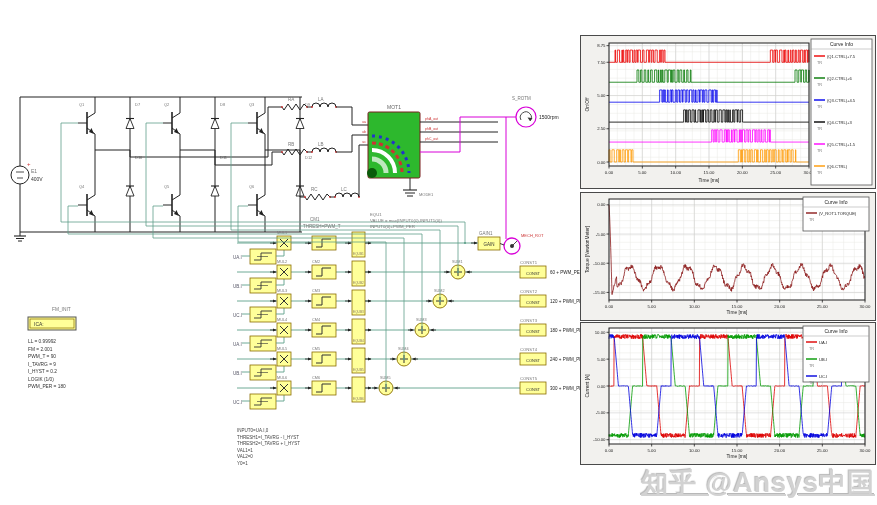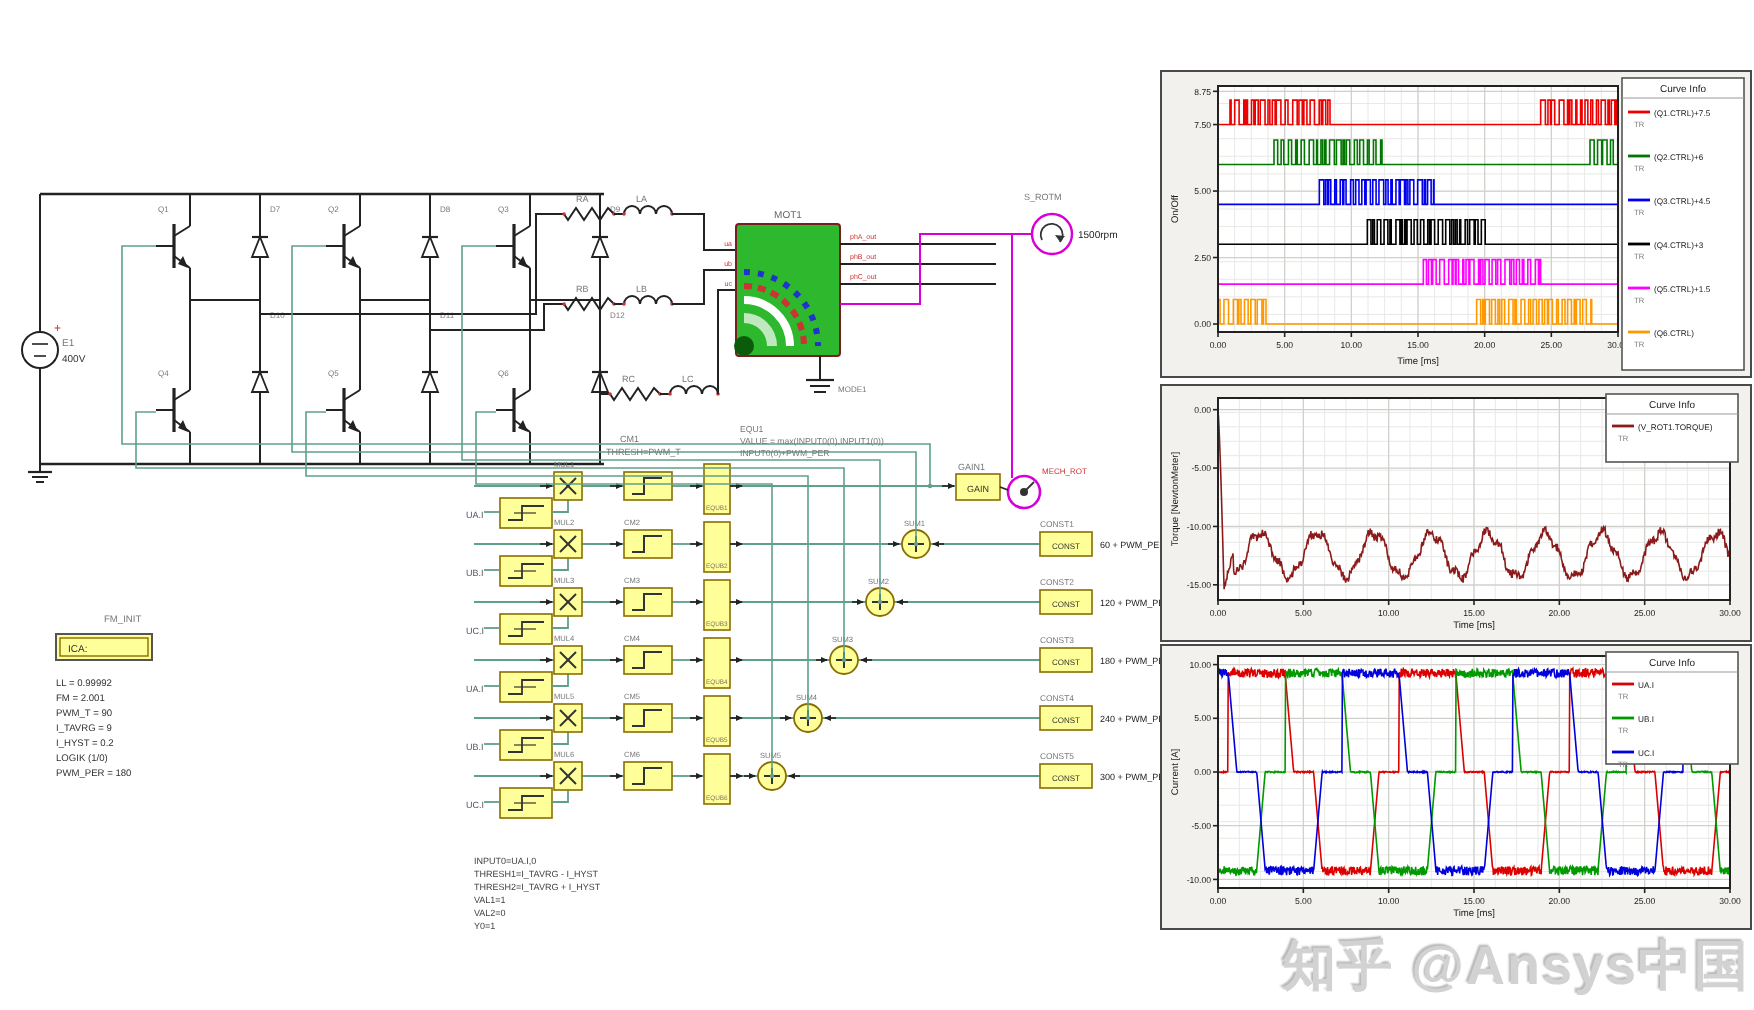--- a/index.html
+++ b/index.html
@@ -3,21 +3,21 @@
 <meta charset="utf-8">
 <style>
   html,body{margin:0;padding:0;background:#fff;}
   #app{position:relative;width:877px;height:505px;background:#ffffff;overflow:hidden;
        font-family:"Liberation Sans",sans-serif;}
   #schematic{position:absolute;left:0;top:0;}
   .panel{position:absolute;background:#f2f1ee;border:1px solid #4a4a4a;}
   .panel svg{display:block;}
   #watermark{position:absolute;right:2px;bottom:4px;font-size:27px;font-weight:bold;
              color:#d2d2d2;letter-spacing:1px;
-             text-shadow:2px 2px 1px #ffffff,-1px -1px 1px #b8b8b8;}
+             text-shadow:2px 2px 1px #ffffff,-1px -1px 1px #b8b8b8;text-decoration:underline;}
 </style>
 </head>
 <body>
 
 <div id="app">
   <svg id="schematic" width="580" height="505">
       <defs>
         <marker id="arr" markerWidth="5" markerHeight="5" refX="4" refY="2" orient="auto">
           <path d="M0,0L4.5,2L0,4Z" fill="#222"></path>
         </marker>

